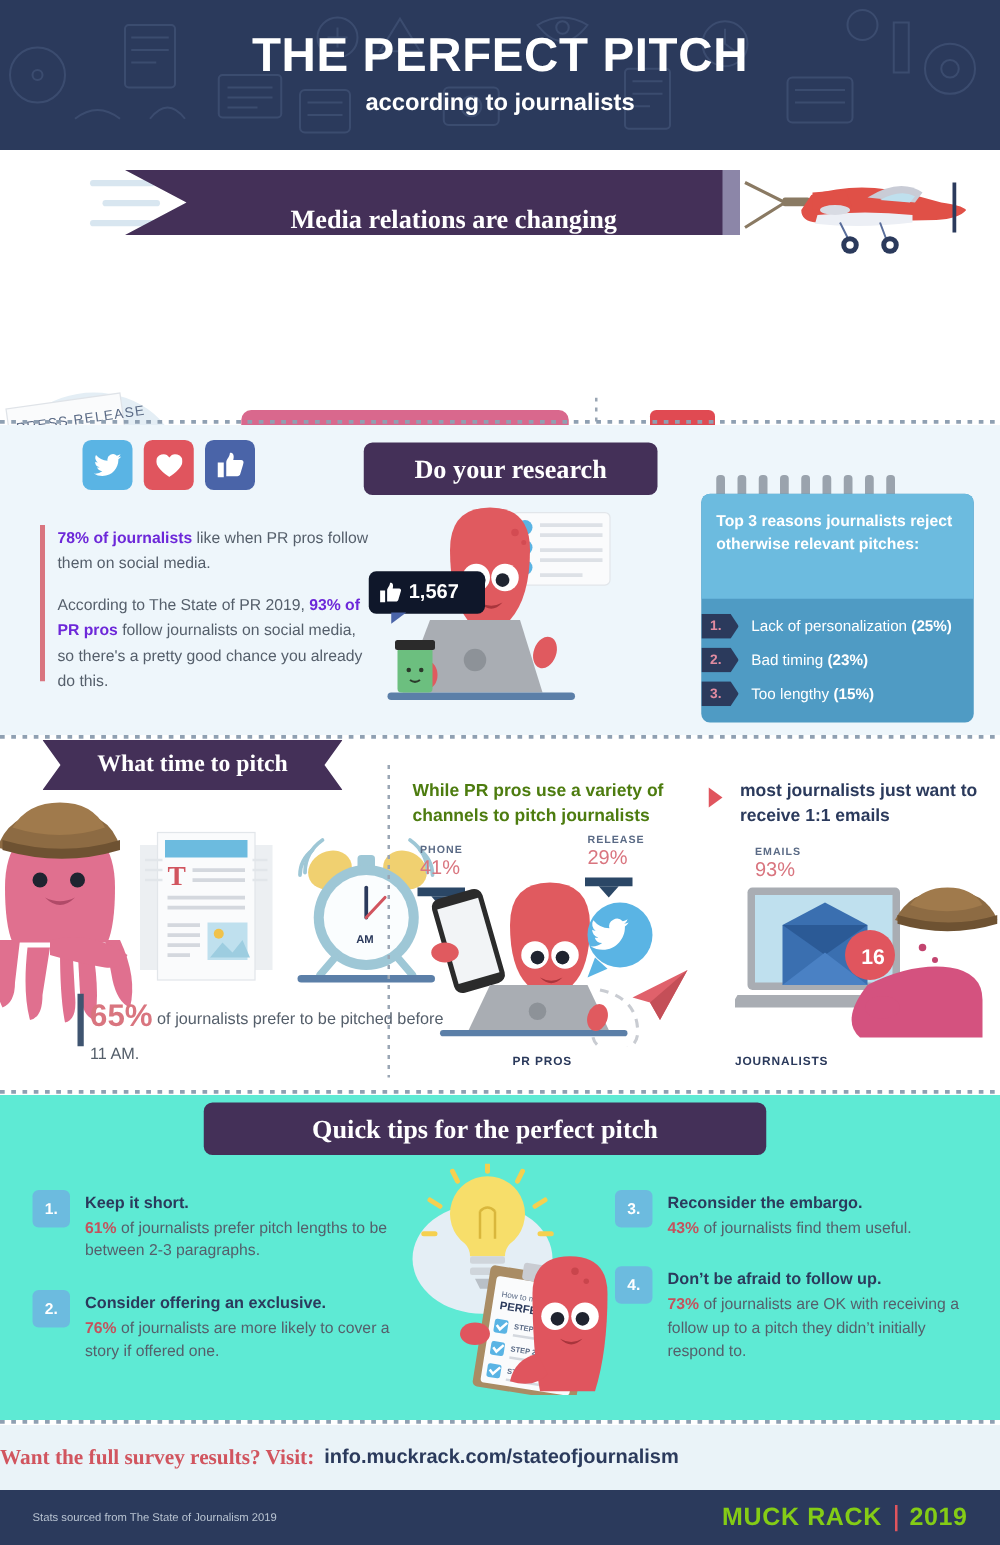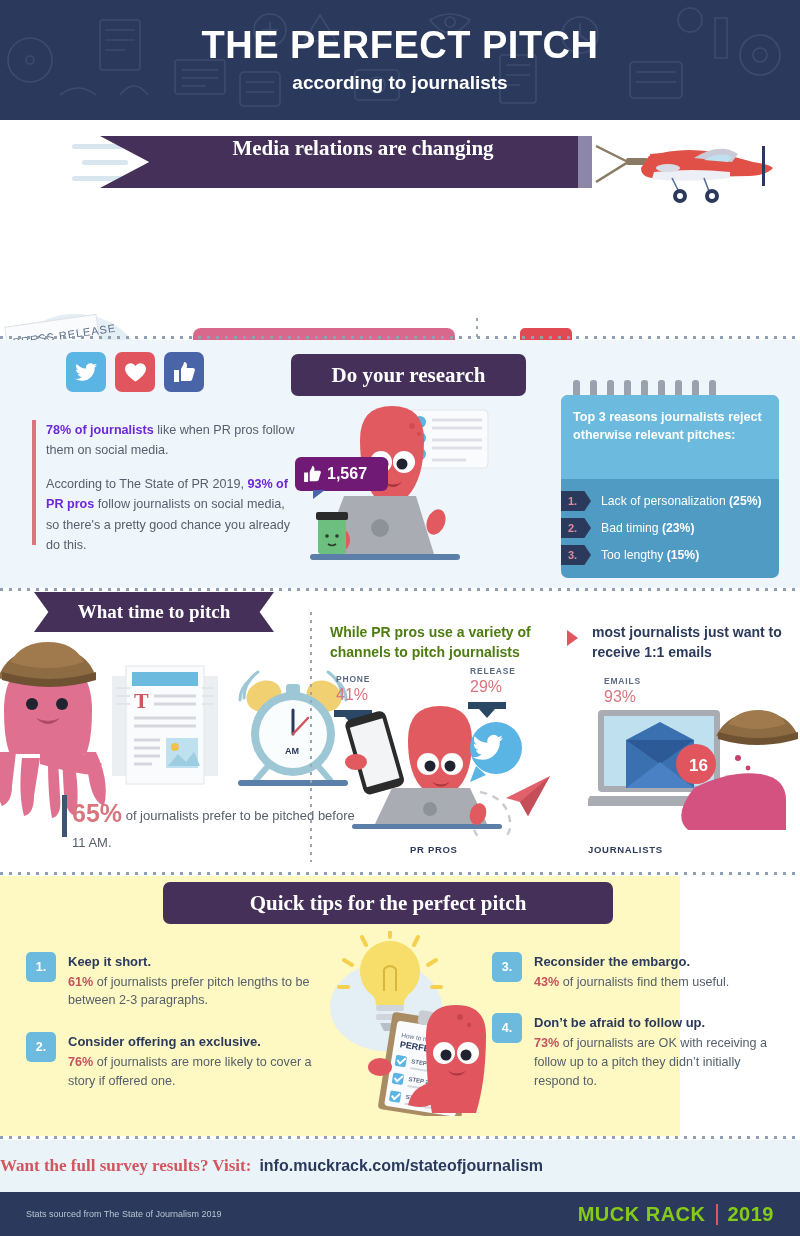--- a/index.html
+++ b/index.html
@@ -28,21 +28,21 @@
     position: relative; color: #fff; font-size: 19px; font-weight: bold; margin-top: 8px;
   }
 
   
   .sec1 { position: relative; height: 220px; background: #fff; }
   .ribbon-wrap { position: absolute; left: 72px; top: 16px; width: 520px; height: 52px; }
   .ribbon {
     position: absolute; left: 28px; top: 0; width: 492px; height: 52px;
     background: #443058;
     clip-path: polygon(0 0, 100% 0, 100% 100%, 0 100%, 10% 50%);
-    display: flex; align-items: flex-start; justify-content: center;
+    display: flex; align-items: flex-end; justify-content: center;
   }
   .ribbon-end { position:absolute; right:0; top:0; width:14px; height:52px; background:#8c86a8; }
   .ribbon-txt {
     color: #fff; font-family: "Liberation Serif", serif; font-size: 21px; font-weight: bold;
     padding-left: 34px;
   }
   .speedline { position: absolute; height: 5px; background: #d8e6f0; border-radius: 3px; }
   .sl1 { left: 0; top: 8px; width: 52px; }
   .sl2 { left: 10px; top: 24px; width: 46px; }
   .sl3 { left: 0; top: 40px; width: 58px; }
@@ -101,21 +101,21 @@
     font-family:"Liberation Serif", serif; font-weight:bold;
     display:flex; align-items:center; justify-content:center;
   }
   .pb-research { left:291px; top:14px; width:235px; height:42px; font-size:21px; }
 
   .para-left { position:absolute; left:46px; top:80px; width:252px; font-size:12.6px; color:#555f6b; line-height:1.62; }
   .para-left .accent { color:#6d28d9; font-weight:bold; }
   .para-bar { position:absolute; left:32px; top:80px; width:4px; height:125px; background:#d9757f; }
 
   .like-bubble { position:absolute; left:295px; top:117px; width:93px; height:34px;
-     background:#701a75; border-radius:6px; display:flex; align-items:center; gap:6px;
+     background:#0f172a; border-radius:6px; display:flex; align-items:center; gap:6px;
      padding:0 9px; color:#fff; font-weight:bold; font-size:16px; }
   .like-bubble::after{ content:""; position:absolute; bottom:-8px; left:18px;
     border-left:0 solid transparent; border-right:12px solid transparent; border-top:9px solid #4a64a8;}
 
   .desk-art { position:absolute; left:300px; top:60px; width:250px; height:185px; }
 
   .notepad { position:absolute; left:561px; top:55px; width:218px; height:183px;
              background:#4f9bc4; border-radius:7px; overflow:hidden; }
   .notepad-head { background:#6cbbdf; height:84px; padding:14px 14px 0 12px;
                   color:#fff; font-weight:bold; font-size:12.6px; line-height:1.42; }
@@ -158,21 +158,21 @@
   .chan-val { position:absolute; font-size:16px; font-weight:normal; color:#d9757f; }
   .chan-mark { position:absolute; width:38px; height:7px; background:#2b4766; }
   .chan-mark::after{ content:""; position:absolute; left:11px; top:7px;
     border-left:8px solid transparent;border-right:8px solid transparent;border-top:9px solid #2b4766;}
 
   .pr-art { position:absolute; left:330px; top:100px; width:225px; height:145px; }
   .jr-art { position:absolute; left:588px; top:110px; width:210px; height:135px; }
   .cap { position:absolute; font-size:9.5px; font-weight:bold; letter-spacing:.7px; color:#2b3a5c; }
 
   
-  .sec4 { position:absolute; left:0; top:876px; width:680px; height:260px; background:#fef9c3; }
+  .sec4 { position:absolute; left:0; top:876px; width:800px; height:260px; background:#5eead4; }
   .pb-tips { left:163px; top:6px; width:450px; height:42px; font-size:21px; }
 
   .tipcol { position:absolute; }
   .tip { display:flex; gap:12px; margin-bottom:22px; }
   .tip-num { width:30px; height:30px; background:#6cbbdf; border-radius:5px; color:#fff;
              font-weight:bold; font-size:12.5px; display:flex; align-items:center; justify-content:center; flex:0 0 30px;}
   .tip-body { font-size:12.6px; line-height:1.5; color:#555f6b; }
   .tip-body .t { display:block; font-weight:bold; color:#2b3a5c; font-size:13px; margin-bottom:1px;}
   .tip-body .accent { color:#c4525d; font-weight:bold; }
 

